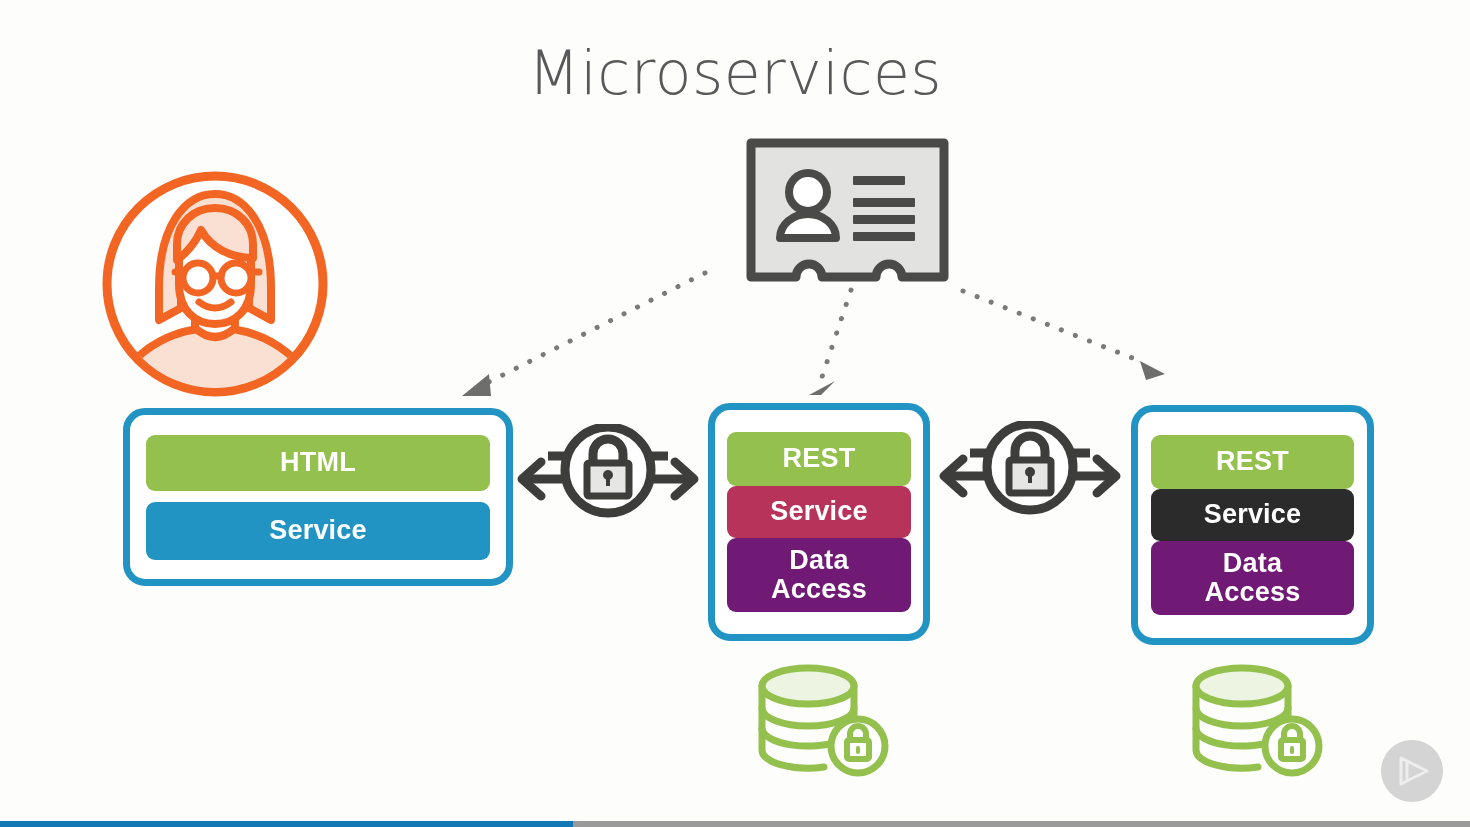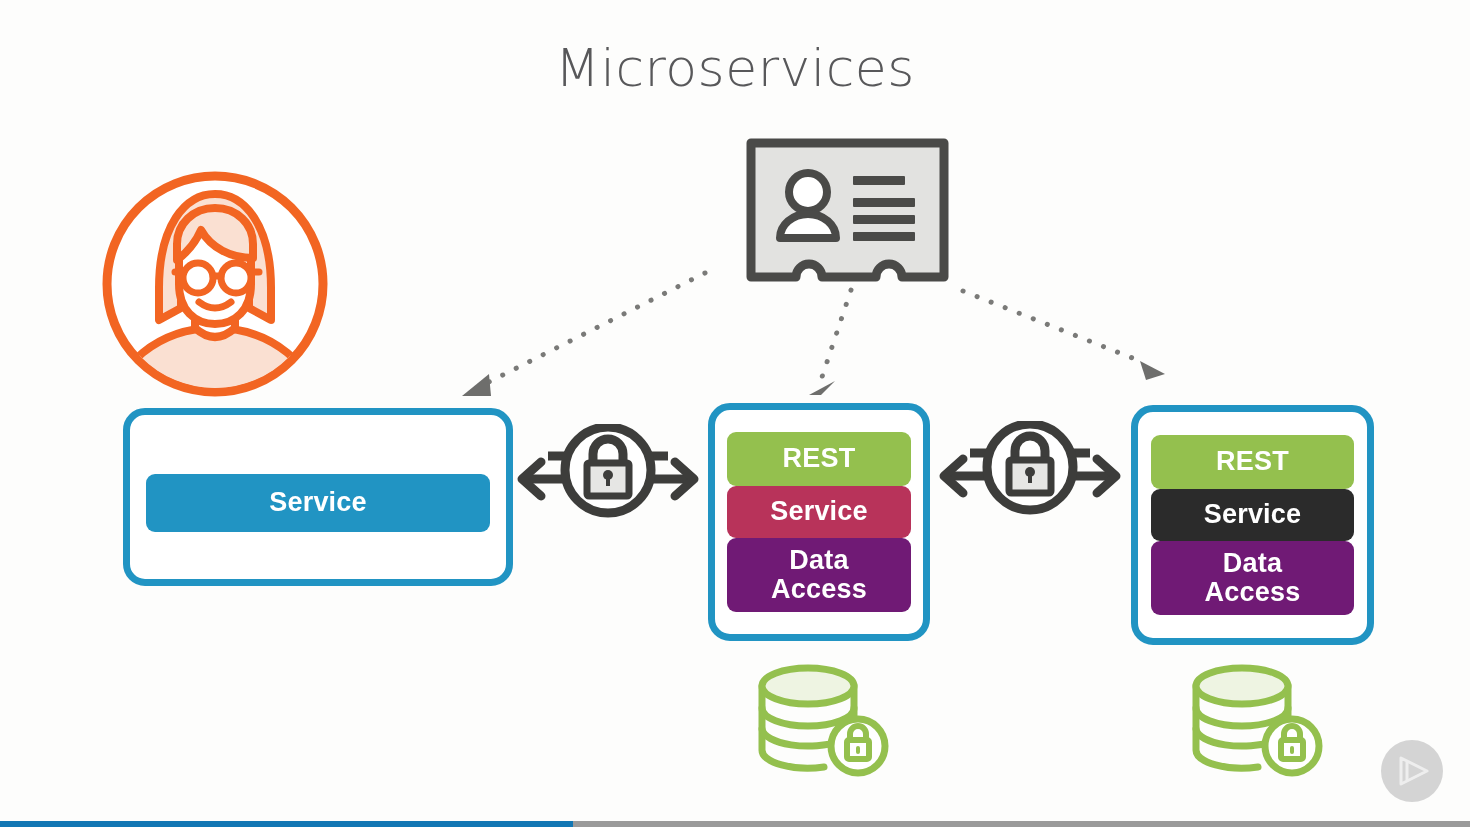--- a/index.html
+++ b/index.html
@@ -18,21 +18,21 @@
     overflow: hidden;
   }
 
   
   #slide-title {
     position: absolute;
     left: 0;
     top: 38px;
     width: 1470px;
     text-align: center;
-    font-size: 52px;
+    font-size: 60px;
     font-weight: 300;
     letter-spacing: 0.5px;
     color: #58585a;
     font-family: "DejaVu Sans", sans-serif;
   }
 
   
   .layer {
     position: absolute;
     left: 0;
@@ -207,20 +207,21 @@
         <rect x="107" y="38" width="52" height="9" rx="1"></rect>
         <rect x="107" y="60" width="62" height="9" rx="1"></rect>
         <rect x="107" y="77" width="62" height="9" rx="1"></rect>
         <rect x="107" y="94" width="62" height="9" rx="1"></rect>
       </g>
     </svg>
   </div>
 
   <div class="svc-box" id="box-web">
     <div class="row-top">
+      <div class="block c-green">HTML</div>
     </div>
     <div class="block c-blue" id="block-service-web">Service</div>
   </div>
 
   <div class="svc-box" id="box-mid">
     <div class="block c-green" id="block-rest-mid">REST</div>
     <div class="block c-crimson" id="block-service-mid">Service</div>
     <div class="block c-purple" id="block-data-mid">
       <span>
         <span>Data</span><br>

